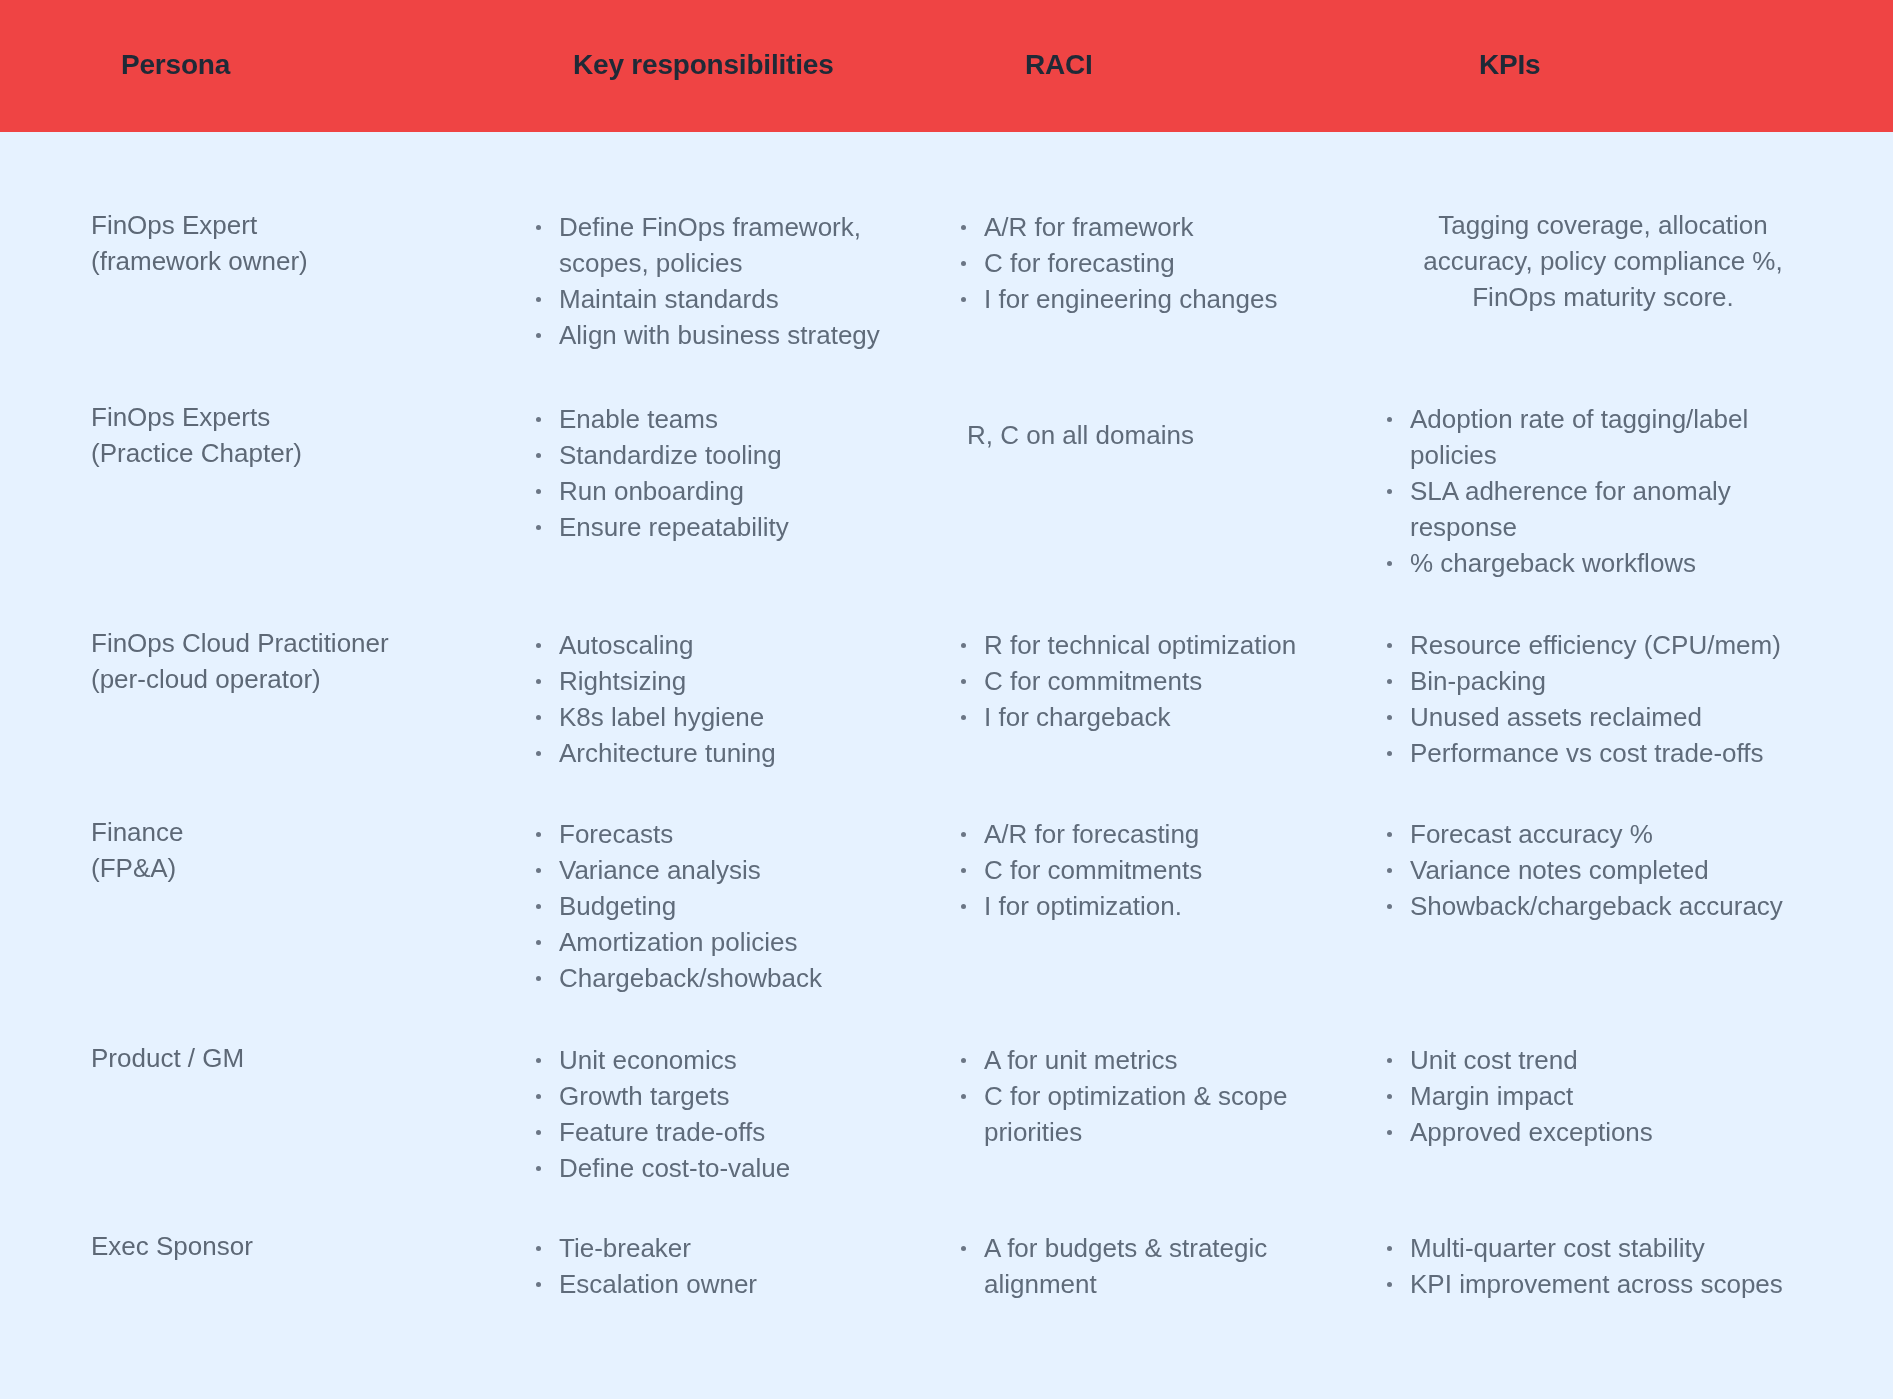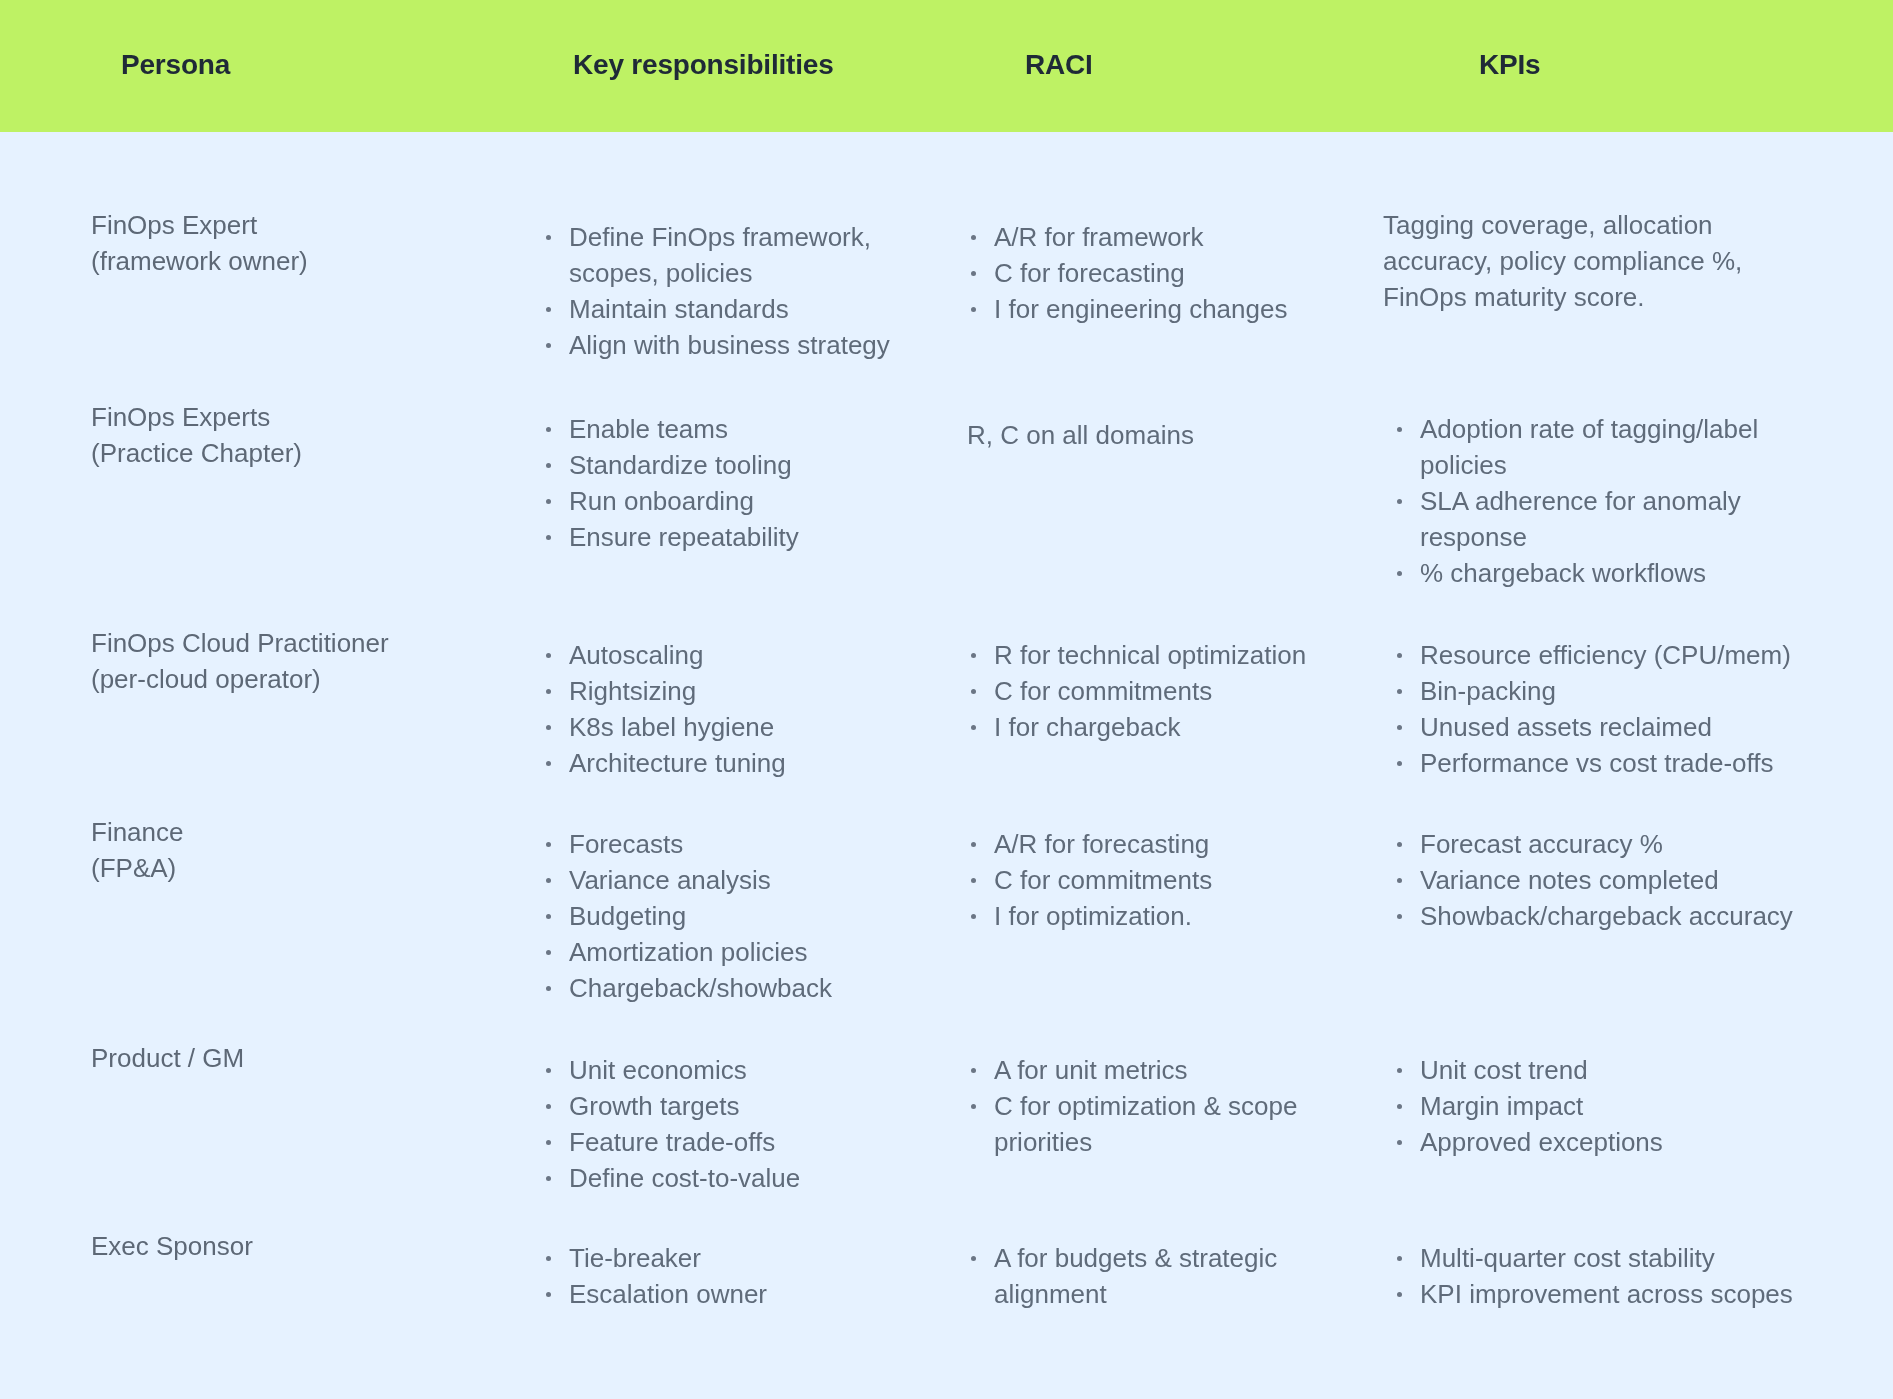--- a/index.html
+++ b/index.html
@@ -4,41 +4,41 @@
 <style>
   html, body { margin: 0; padding: 0; }
   body {
     width: 1893px; height: 1399px; overflow: hidden;
     background: #e6f2ff;
     font-family: "Liberation Sans", "DejaVu Sans", sans-serif;
     position: relative;
   }
   .header {
     position: absolute; left: 0; top: 0; width: 1893px; height: 132px;
-    background: #bef264;
+    background: #ef4444;
   }
   .hcell {
     position: absolute; top: 47px;
     font-size: 28px; font-weight: 700; color: #1f2a37;
     letter-spacing: -0.2px; line-height: 36px; white-space: nowrap;
   }
   .row { position: absolute; left: 0; width: 1893px; }
   .cell { position: absolute; top: 0; font-size: 26px; line-height: 36px; color: #5f6b7a; }
   .persona { left: 91px; width: 420px; font-weight: 400; color: #5d6876; }
   .persona div { white-space: nowrap; }
   .resp { left: 530px; width: 420px; }
   .raci { left: 955px; width: 420px; }
   .kpi  { left: 1381px; width: 500px; }
-  ul { list-style: none; margin: 12px; padding: 0; }
+  ul { list-style: none; margin: 2px; padding: 0; }
   li { position: relative; padding-left: 27px; }
   li::before {
     content: ""; position: absolute; left: 4px; top: 16px;
     width: 5px; height: 5px; border-radius: 50%; background: #6b7685;
   }
-  .plain { padding-left: 2px; }
+  .plain { padding-left: 2px; text-align: center; }
   .plain-raci { padding-left: 12px; padding-top: 18px; }
 </style>
 </head>
 <body>
 
 <div class="header">
   <div class="hcell" style="left:121px">Persona</div>
   <div class="hcell" style="left:573px">Key responsibilities</div>
   <div class="hcell" style="left:1025px">RACI</div>
   <div class="hcell" style="left:1479px">KPIs</div>

